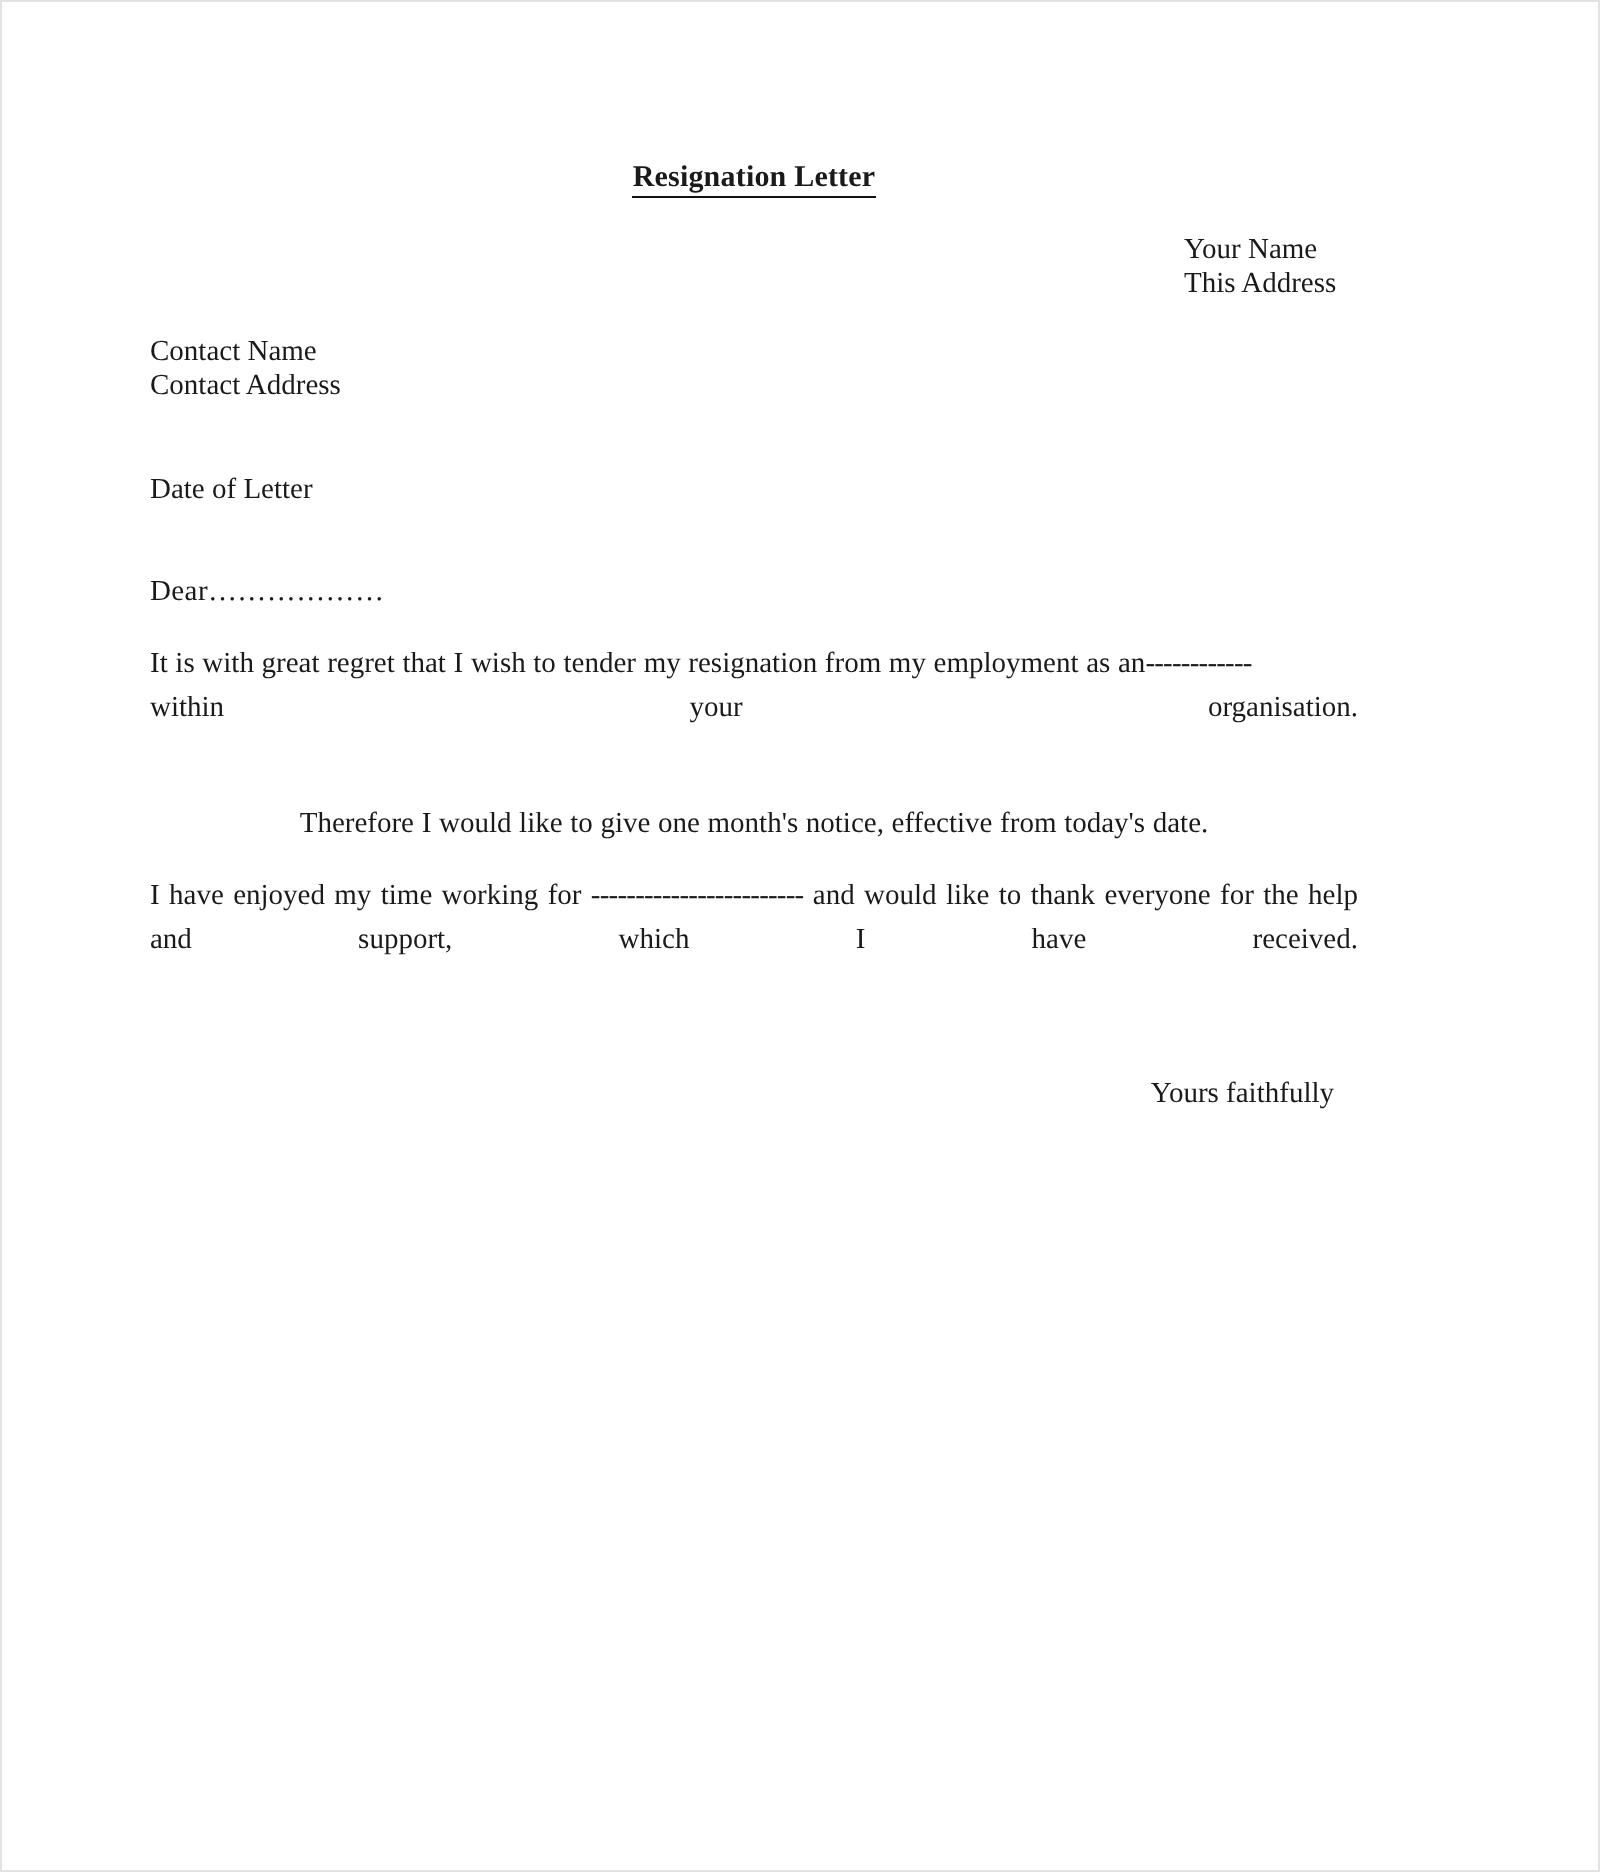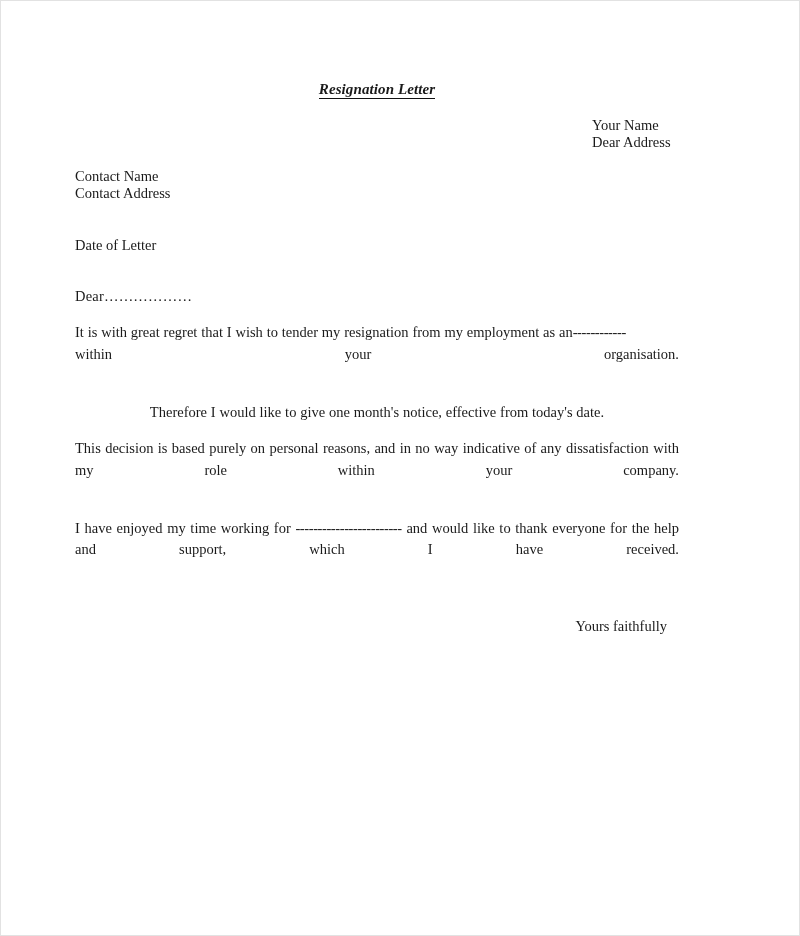--- a/index.html
+++ b/index.html
@@ -33,21 +33,20 @@
     top: 80px;
     width: 604px;
     text-align: center;
     font-size: 15px;
     font-weight: bold;
     letter-spacing: 0.1px;
   }
   .doc-title span {
     border-bottom: 1.6px solid #111111;
     padding-bottom: 1px;
-    font-style: italic;
   }
   .sender-block {
     position: absolute;
     left: 517px;
     top: 116px;
     font-size: 14.5px;
     line-height: 17px;
     white-space: nowrap;
   }
   .recipient-block {
@@ -115,39 +114,38 @@
 
 <div class="page">
   <div class="sheet">
 
     <div class="doc-title">
       <span>Resignation Letter</span>
     </div>
 
     <div class="sender-block">
       <div>Your Name</div>
-      <div>Dear Address</div>
+      <div>This Address</div>
     </div>
 
     <div class="recipient-block">
       <div>Contact Name</div>
       <div>Contact Address</div>
     </div>
 
     <div class="date-line">Date of Letter</div>
 
     <div class="salutation">Dear………………</div>
 
     <div class="body-block">
 
       <p class="para flow"><span>It is with great regret that I wish to tender my resignation from my employment as an</span><span class="blank-dash">------------</span><br><span>within your organisation.</span></p>
 
       <p class="para plain">Therefore I would like to give one month's notice, effective from today's date.</p>
 
-      <p class="para flow">This decision is based purely on personal reasons, and in no way indicative of any dissatisfaction with my role within your company.</p>
 
       <p class="para flow"><span>I have enjoyed my time working for </span><span class="blank-dash">------------------------</span><span> and would like to thank everyone for the help and support, which I have received.</span></p>
 
 
       <div class="gap-sm"></div>
 
       <p class="closing">Yours faithfully</p>
 
     </div>
   </div>

